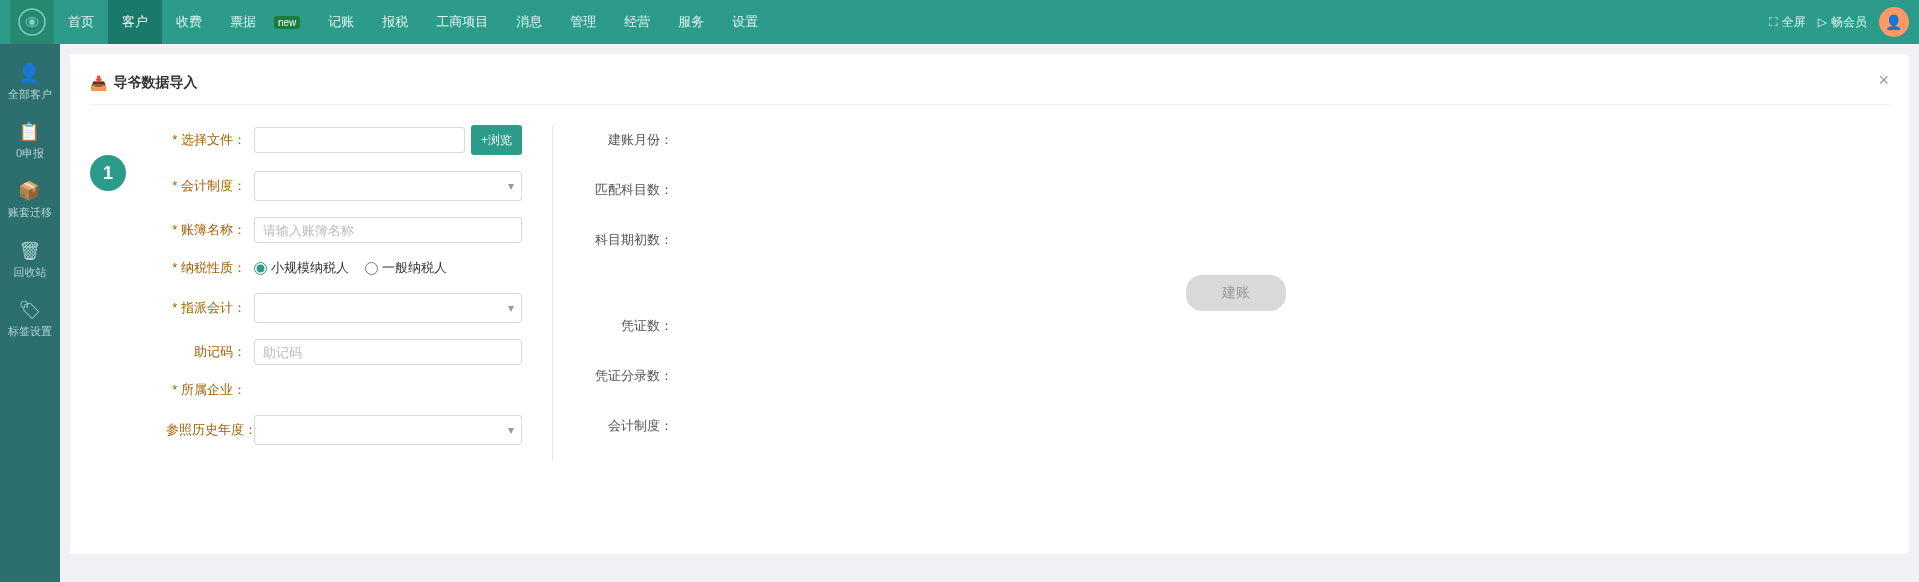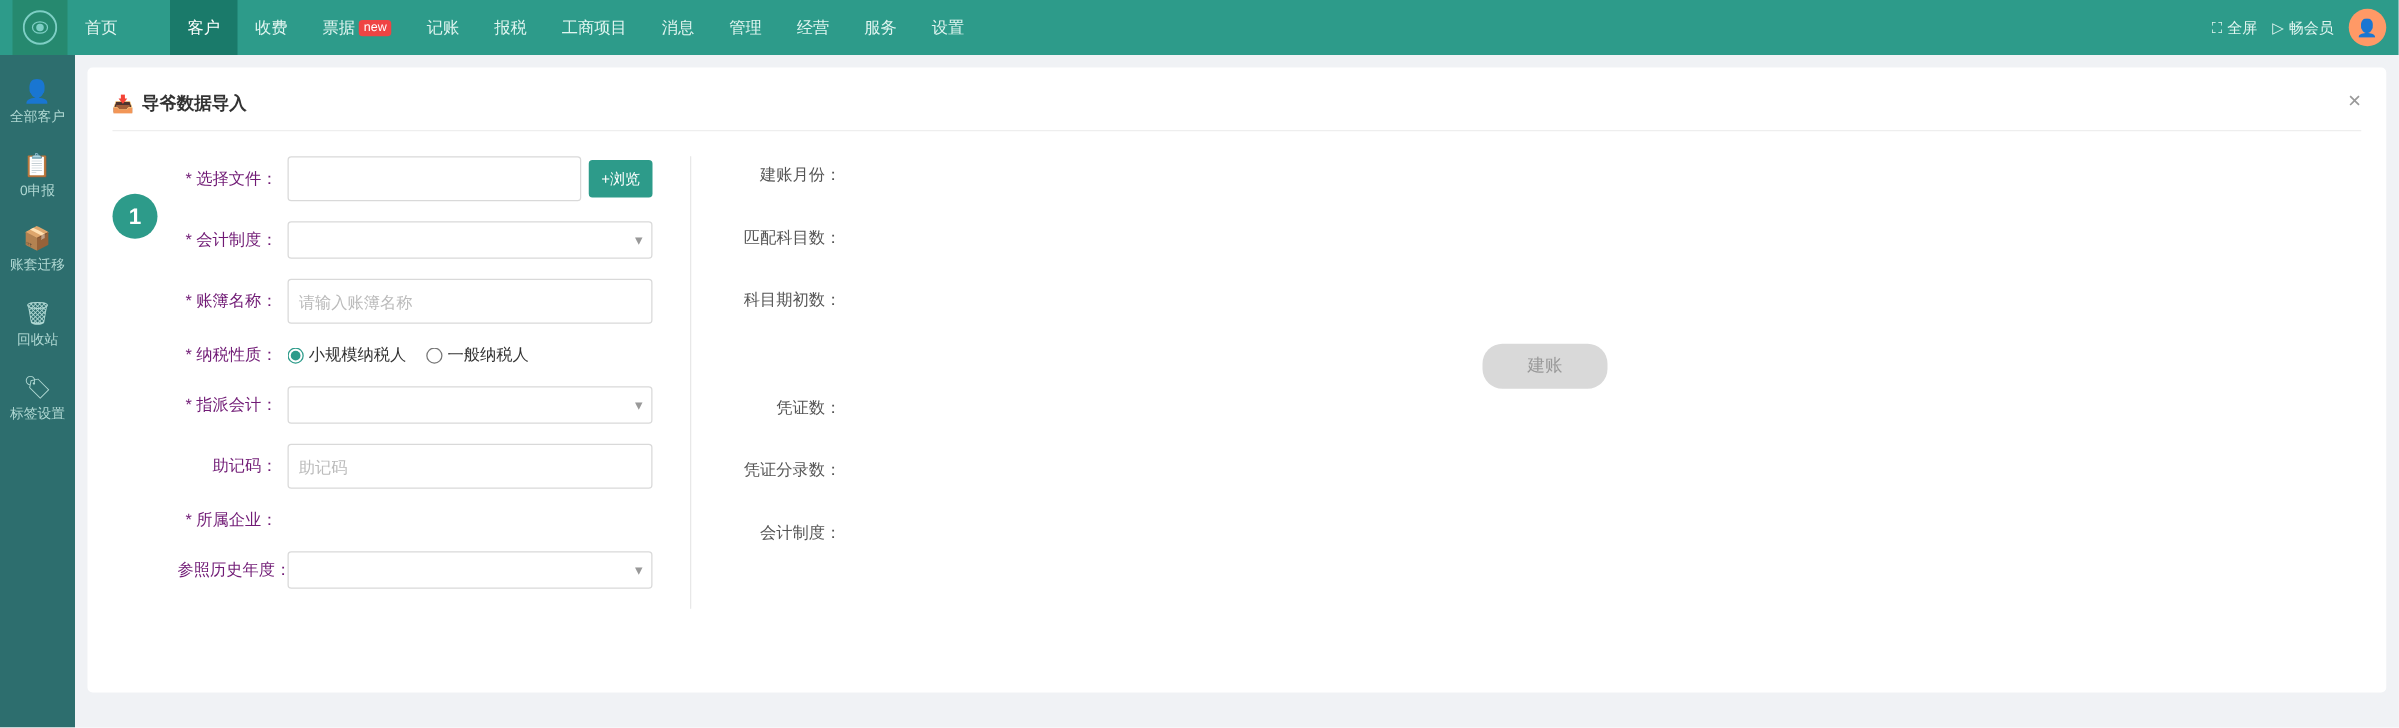--- a/index.html
+++ b/index.html
@@ -14,24 +14,24 @@
     .top-nav .logo {
       width: 44px; height: 44px; display: flex; align-items: center; justify-content: center;
       background: #26896f; flex-shrink: 0;
     }
     .top-nav .logo svg { width: 28px; height: 28px; }
     .nav-items { display: flex; align-items: center; flex: 1; }
     .nav-item {
       padding: 0 14px; height: 44px; display: flex; align-items: center;
       cursor: pointer; font-size: 13px; color: #e0f5f0; white-space: nowrap;
     }
-    .nav-item.active { background: #1a7a6a; color: #fff; margin-left: 28px; }
+    .nav-item.active { background: #1a7a6a; color: #fff; }
     .nav-item .new-badge {
-      background: #ef4444; color: #fff; font-size: 10px;
-      padding: 1px 4px; border-radius: 3px; margin-left: 3px;
+      background: #15803d; color: #fff; font-size: 10px;
+      padding: 1px 4px; border-radius: 3px; margin-left: 18px;
     }
     .nav-right {
       display: flex; align-items: center; gap: 12px; margin-left: auto;
     }
     .nav-right-btn {
       display: flex; align-items: center; gap: 4px;
       color: #e0f5f0; font-size: 12px; cursor: pointer;
     }
     .avatar-circle {
       width: 30px; height: 30px; border-radius: 50%;
@@ -90,24 +90,24 @@
       width: 1px; background: #e8e8e8; margin: 0 30px; align-self: stretch;
     }
     .form-right { flex: 1; min-width: 260px; }
 
     
     .form-row {
       display: flex; align-items: center; margin-bottom: 16px;
     }
     .form-label {
       width: 80px; text-align: right; margin-right: 8px;
-      color: #701a75; font-size: 13px; flex-shrink: 0; white-space: nowrap;
+      color: #a16207; font-size: 13px; flex-shrink: 0; white-space: nowrap; margin-left: 24px;
     }
     .form-control {
-      flex: 1; height: 36px; border: 1px solid #d9d9d9; border-radius: 3px;
+      flex: 1; height: 26px; border: 1px solid #d9d9d9; border-radius: 3px;
       padding: 0 8px; font-size: 13px; outline: none; color: #333;
       background: #fff;
     }
     .form-control::placeholder { color: #bbb; }
     .form-control-wrap { flex: 1; display: flex; align-items: center; gap: 6px; }
     .browse-btn {
       height: 30px; padding: 1px 10px; background: #2d9b8a; color: #fff;
       border: none; border-radius: 3px; cursor: pointer; font-size: 12px; white-space: nowrap;
     }
     .select-control {

